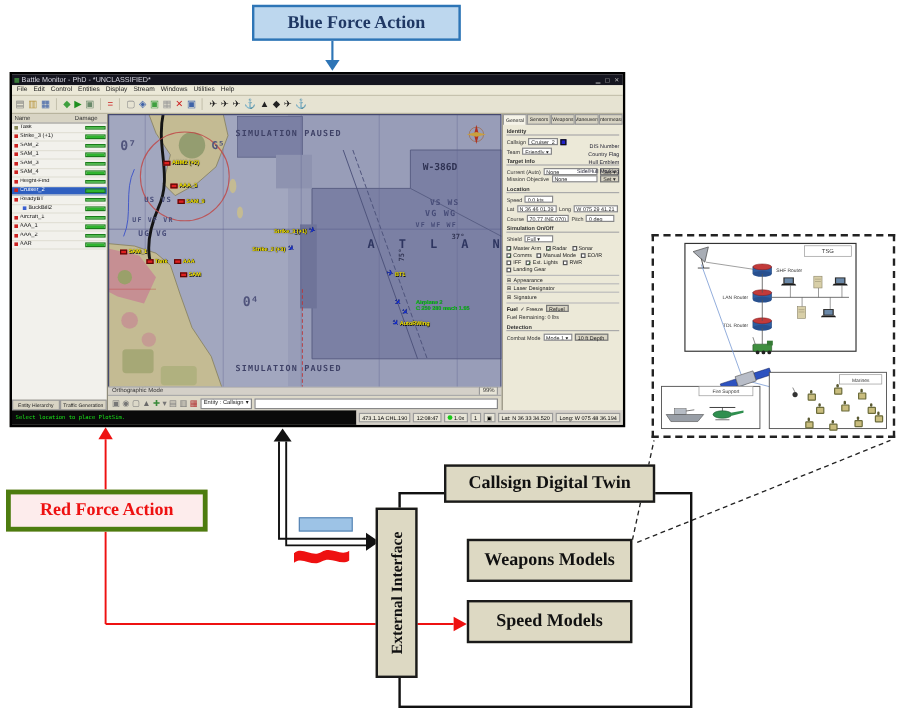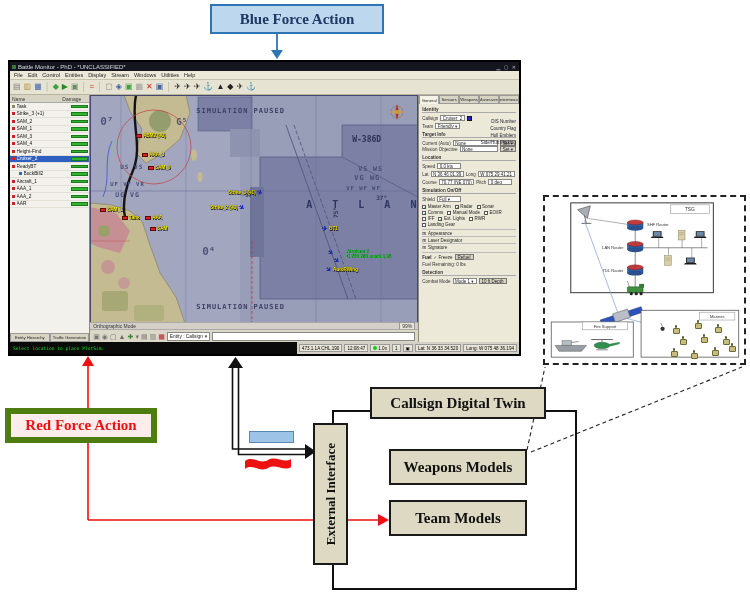--- a/index.html
+++ b/index.html
@@ -5,22 +5,22 @@
   * { box-sizing: border-box; margin: 0; padding: 0; }
   html,body { width:750px; height:594px; }
   body { position:relative; background:#fff; font-family:"Liberation Sans",sans-serif; overflow:hidden; }
   .abs { position:absolute; }
 
   
   .figbox { display:flex; align-items:center; justify-content:center;
             font-family:"Liberation Serif",serif; font-weight:bold; z-index:3; }
   #blue-box { left:190px; top:4px; width:174px; height:30px; background:#bdd7ee;
               border:2px solid #2e75b6; color:#1f3864; font-size:15px;margin-left:20px; }
-  #red-box  { left:5px; top:408px; width:152px; height:35px; background:#fdecec;
-              border:6px solid #4d7c0f; color:#ee1111; font-size:15px; }
+  #red-box  { left:5px; top:408px; width:168px; height:35px; background:#fdecec;
+              border:4px solid #4d7c0f; color:#ee1111; font-size:15px; }
   #ndt-box  { left:370px; top:387px; width:176px; height:32px; background:#ddd9c3;
               border:2px solid #1a1a1a; color:#111; font-size:15px; }
   #nm-box   { left:389px; top:449px; width:138px; height:36px; background:#ddd9c3;
               border:2px solid #1a1a1a; color:#111; font-size:15px; }
   #cm-box   { left:389px; top:500px; width:138px; height:36px; background:#ddd9c3;
               border:2px solid #1a1a1a; color:#111; font-size:15px; }
   #ext-box  { left:313px; top:423px; width:35px; height:142px; background:#ddd9c3;
               border:2px solid #1a1a1a; color:#111; font-size:13px; }
   #ext-box span { writing-mode:vertical-rl; transform:rotate(180deg); white-space:nowrap; }
   #container-rect { left:332px; top:410px; width:245px; height:180px;
@@ -153,21 +153,21 @@
 <div id="red-box" class="abs figbox">
   <span>Red Force Action</span>
 </div>
 <div id="ndt-box" class="abs figbox">
   <span>Callsign Digital Twin</span>
 </div>
 <div id="nm-box" class="abs figbox">
   <span>Weapons Models</span>
 </div>
 <div id="cm-box" class="abs figbox">
-  <span>Team Models</span>
+  <span>Speed Models</span>
 </div>
 <div id="ext-box" class="abs figbox">
   <span>External Interface</span>
 </div>
 
 <div id="blue-chip" class="abs"></div>
 <svg id="red-flag" class="abs" viewBox="0 0 48 18">
   <path d="M1,5 C8,-1 16,9 24,4 C32,-1 40,8 47,3 L47,11 C40,16 32,7 24,12 C16,17 8,7 1,13 Z" fill="#ee1111"></path>
 </svg>
 

